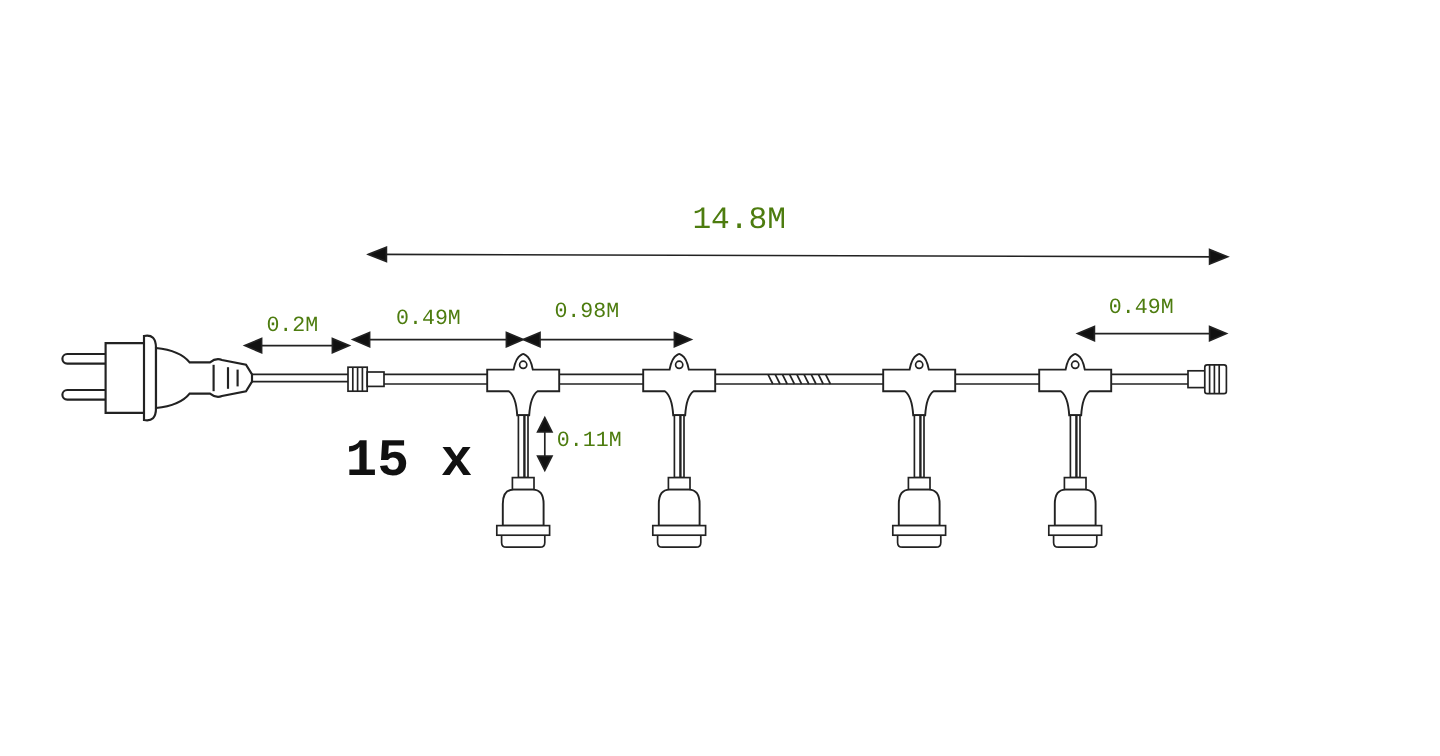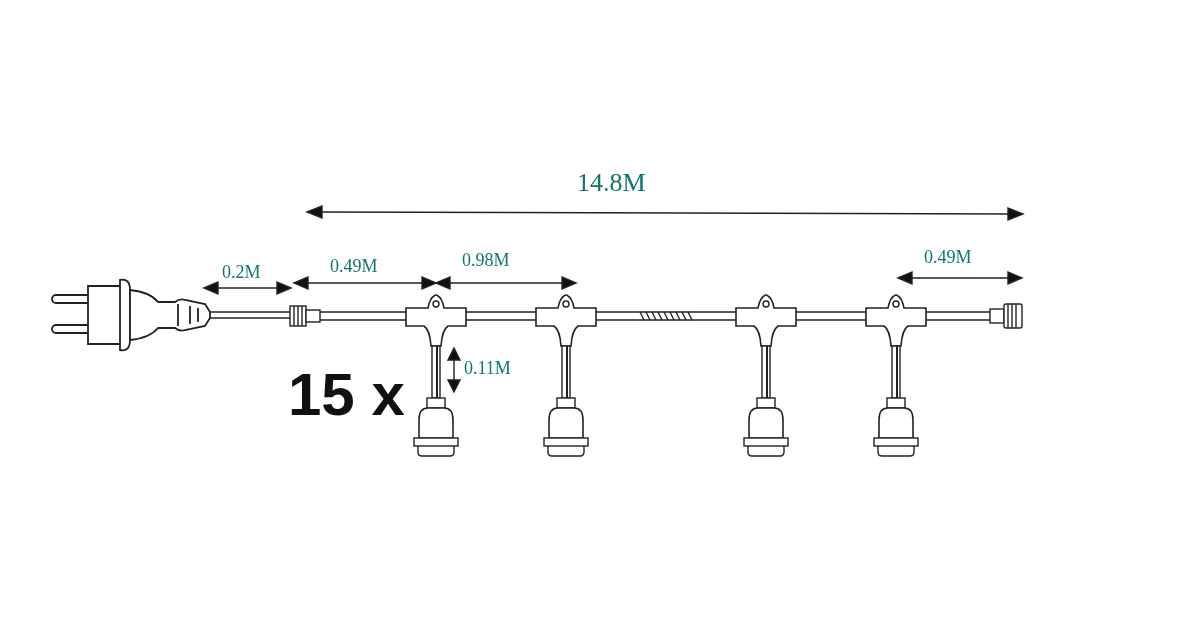--- a/index.html
+++ b/index.html
@@ -1,21 +1,21 @@
 <!DOCTYPE html>
 <html><head>
 <meta charset="utf-8">
 <style>
   html, body { margin: 0; padding: 0; background: #ffffff; }
   body { width: 1200px; height: 630px; position: relative; overflow: hidden; font-family: "DejaVu Sans", sans-serif; }
   #diagram { position: absolute; left: 0; top: 0; width: 1200px; height: 630px; }
-  .lbl { position: absolute; color: #0f766e; font-family: Liberation Serif, serif; white-space: nowrap; }
+  .lbl { position: absolute; color: #4d7c0f; font-family: Liberation Mono, monospace; white-space: nowrap; }
   .dim { font-size: 18px; }
   .big { font-size: 26px; }
-  .count { font-size: 60px; font-weight: bold; color: #111; font-family: Liberation Sans, sans-serif; }
+  .count { font-size: 44px; font-weight: bold; color: #111; font-family: Liberation Mono, monospace; }
 </style>
 </head>
 <body>
 
 <svg id="diagram" viewBox="0 0 1200 630" xmlns="http://www.w3.org/2000/svg">
   <defs>
     <g id="socket">
 
       <path d="M-30,-8 L-8,-8 Q-6,-18 -2,-20 Q0,-22 2,-20 Q6,-18 8,-8 L30,-8 L30,10 L12,10 Q6,14 5,30 L-5,30 Q-6,14 -12,10 L-30,10 Z" fill="#fff" stroke="#222" stroke-width="1.6"></path>
       <circle cx="0" cy="-12" r="3" fill="#fff" stroke="#222" stroke-width="1.4"></circle>

